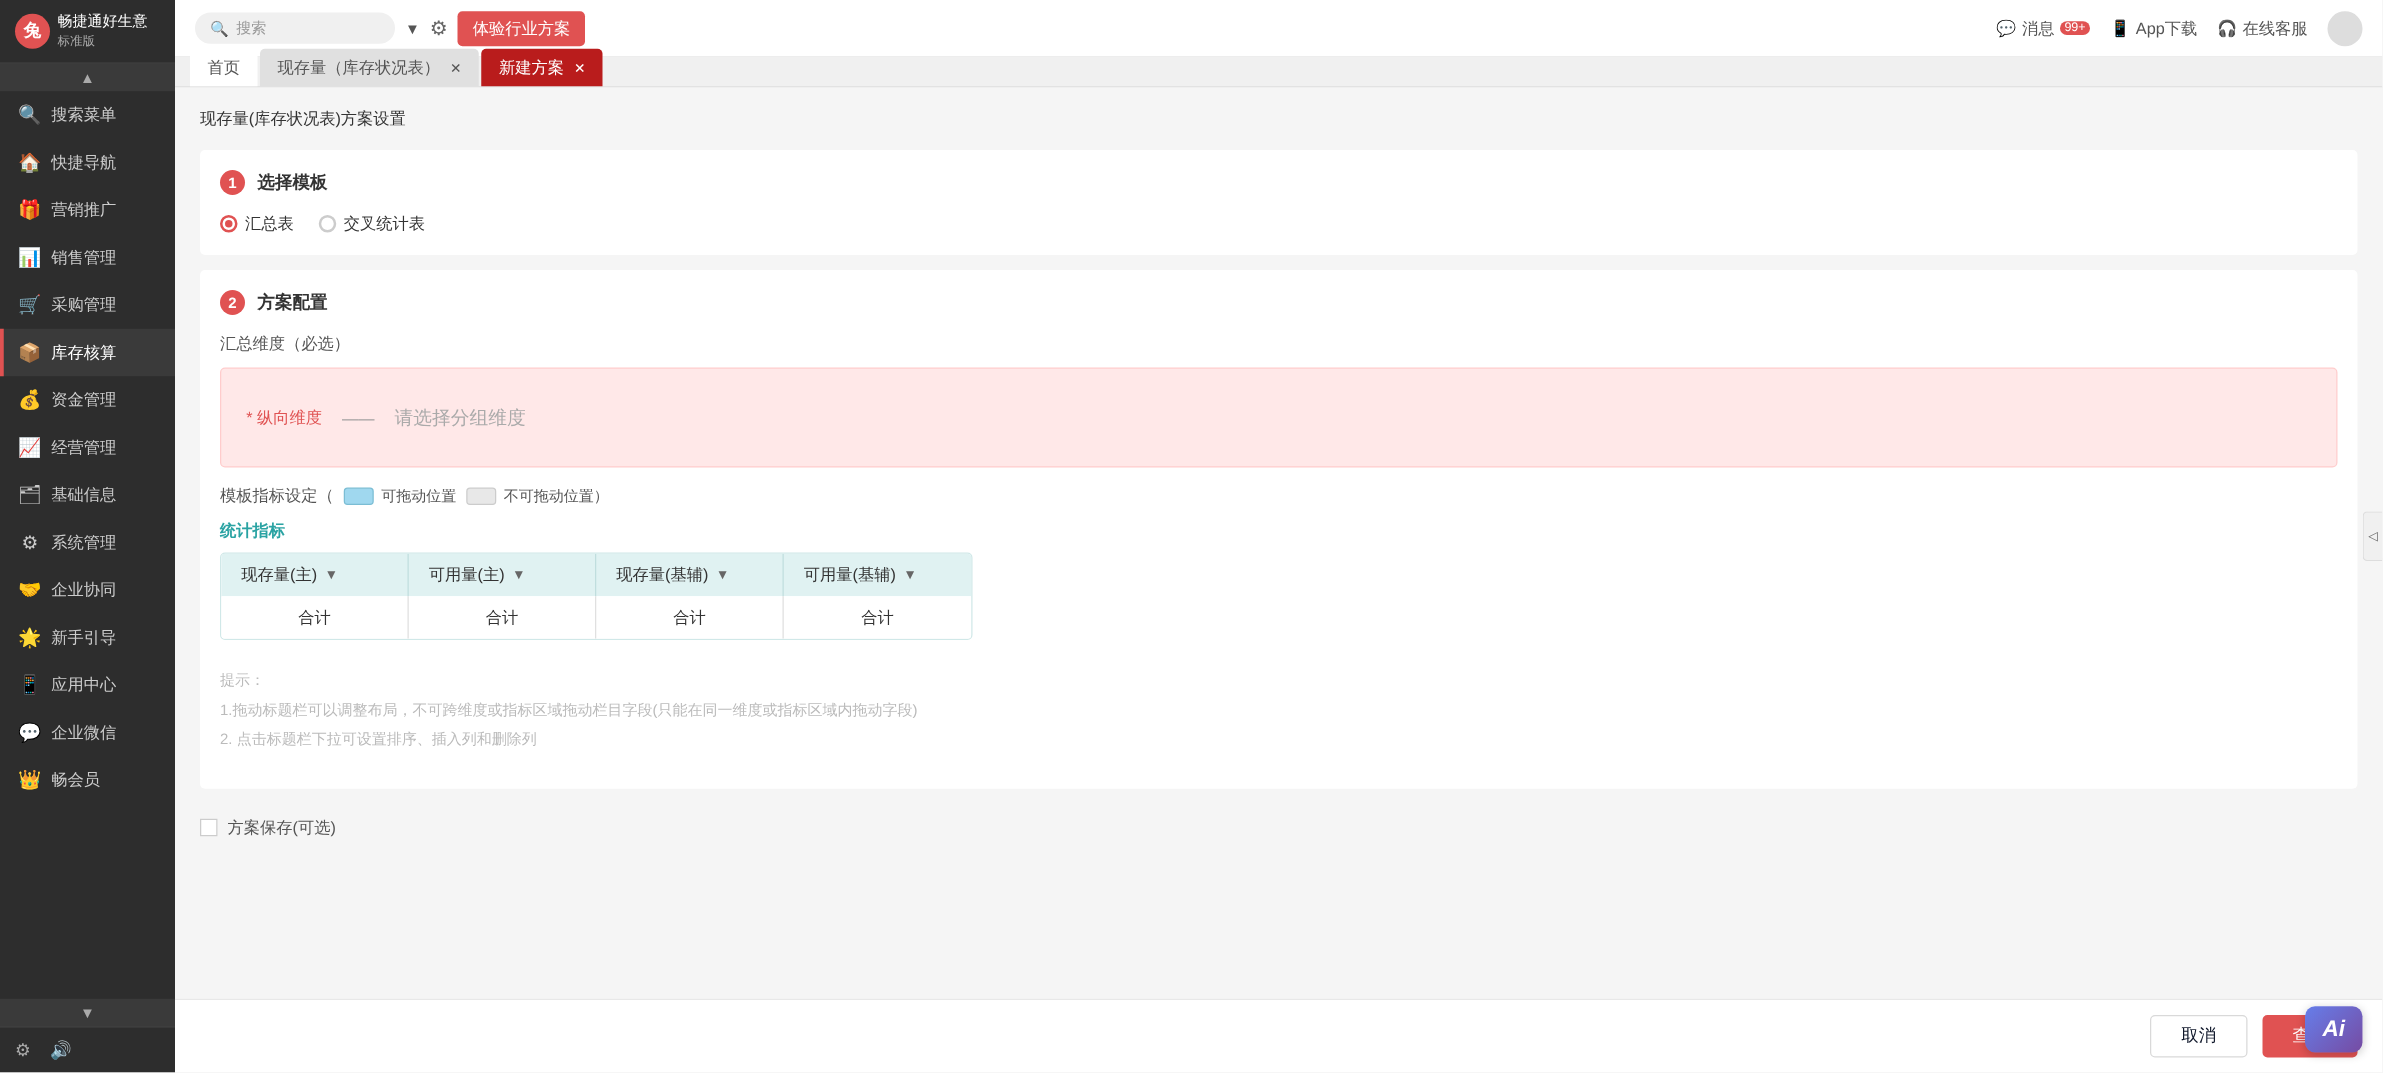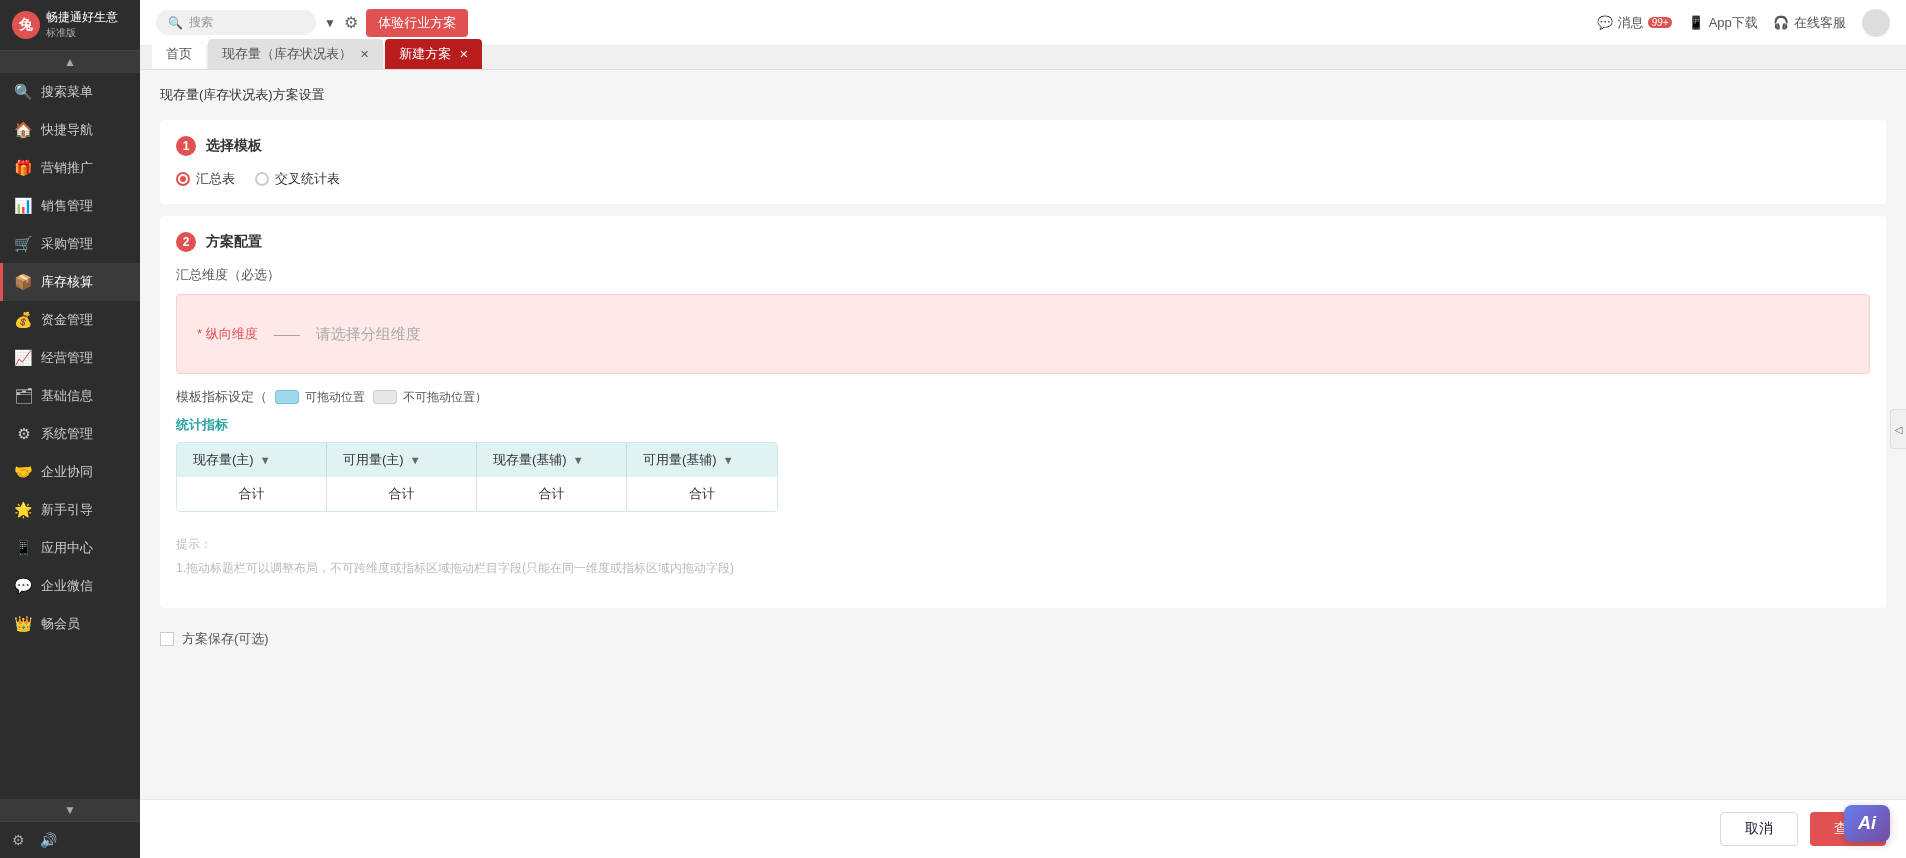--- a/index.html
+++ b/index.html
@@ -139,21 +139,20 @@
       cursor: pointer; color: #555; font-size: 13px;
     }
     .topbar-badge {
       background: #e05252;
       color: #fff;
       font-size: 10px;
       border-radius: 8px;
       padding: 0 4px;
       min-width: 18px;
       text-align: center;
-      font-style: italic;
     }
     .topbar-avatar {
       width: 28px; height: 28px;
       background: #ddd;
       border-radius: 50%;
     }
 
     
     .tabbar {
       background: #f0f0f0;
@@ -651,20 +650,21 @@
             <div class="indicator-cell">合计</div>
             <div class="indicator-cell">合计</div>
             <div class="indicator-cell">合计</div>
             <div class="indicator-cell">合计</div>
           </div>
         </div>
 
         <div class="tips-section">
           <div class="tips-title">提示：</div>
           <div class="tips-item">1.拖动标题栏可以调整布局，不可跨维度或指标区域拖动栏目字段(只能在同一维度或指标区域内拖动字段)</div>
+          <div class="tips-item">2. 点击标题栏下拉可设置排序、插入列和删除列</div>
         </div>
       </div>
     </div>
 
     <div class="content-footer">
       <div class="save-checkbox"></div>
       <span class="save-label">方案保存(可选)</span>
     </div>
   </div>
 

